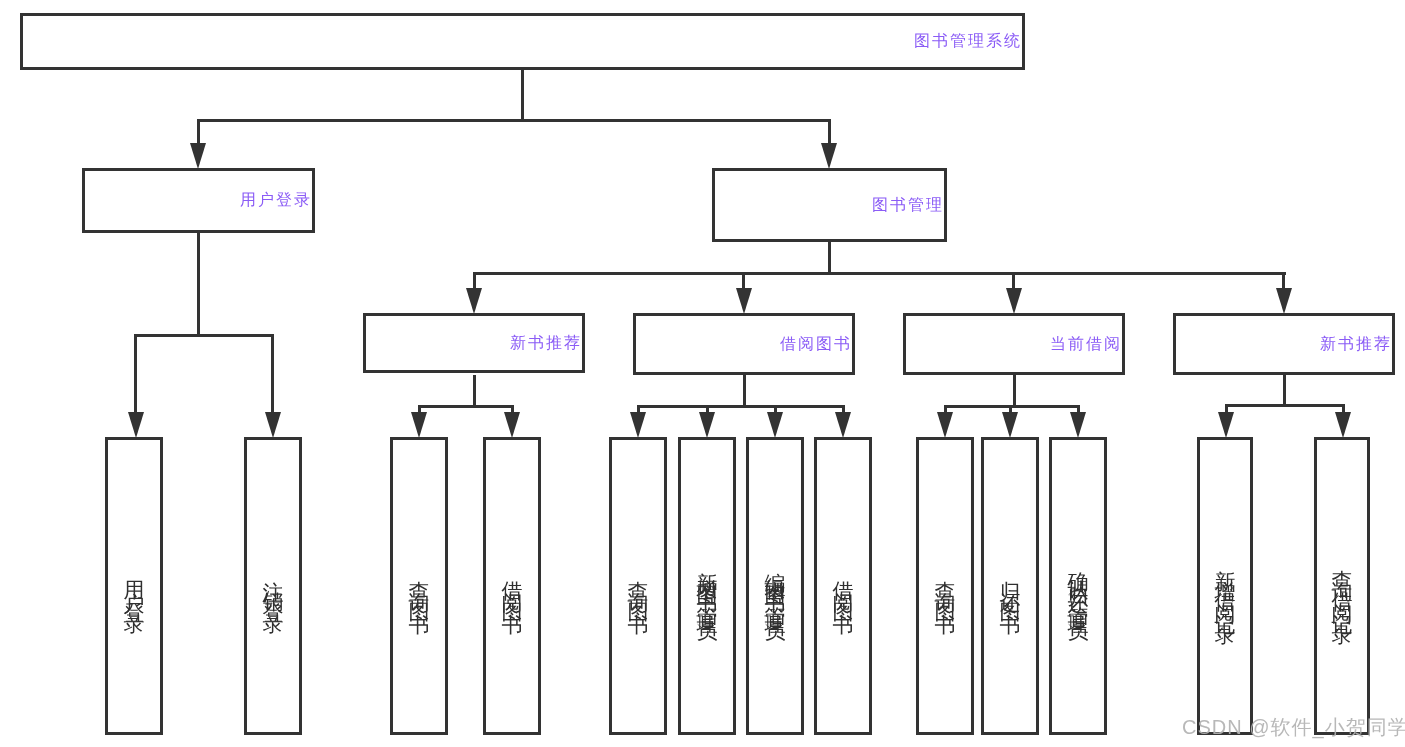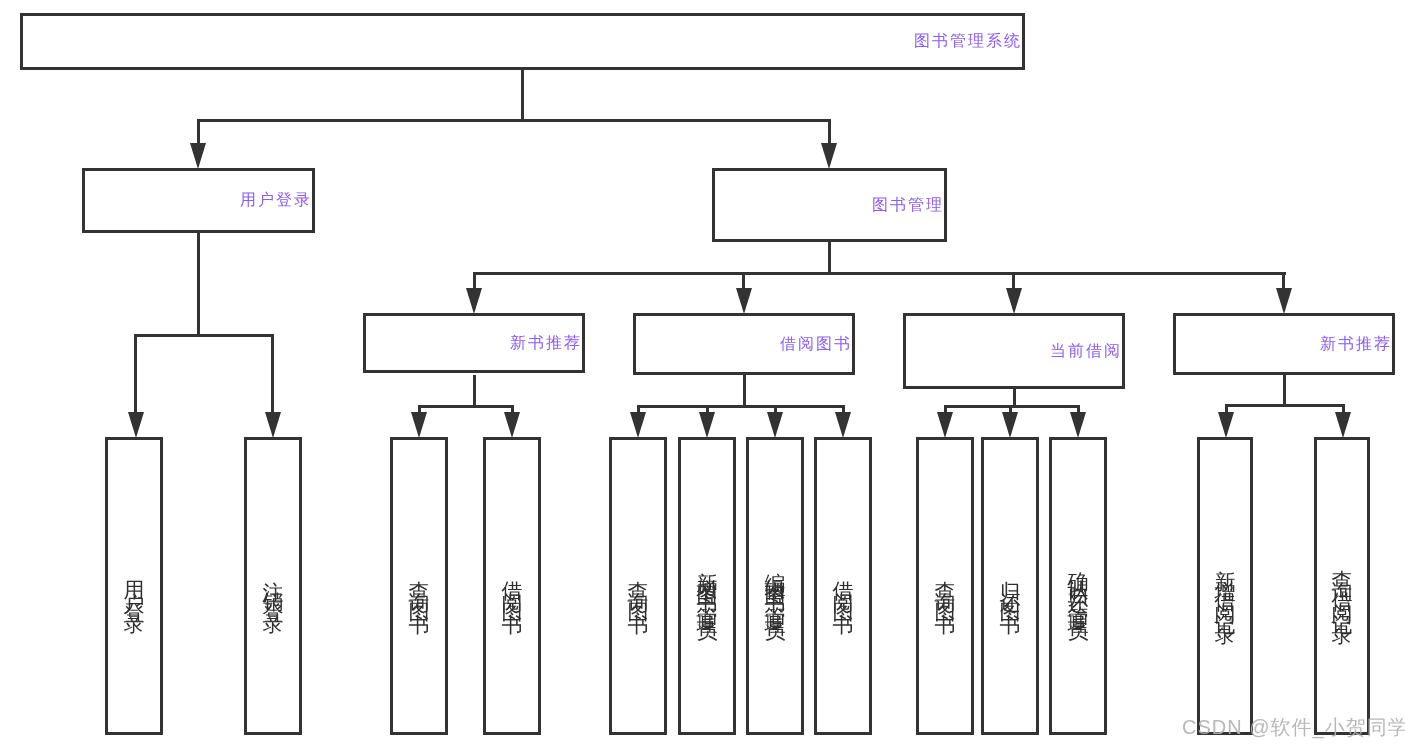--- a/index.html
+++ b/index.html
@@ -75,21 +75,21 @@
   <div class="arr" style="left:736px;top:288px;"></div>
   <div class="arr" style="left:1006px;top:288px;"></div>
   <div class="arr" style="left:1276px;top:288px;"></div>
 
   <div class="box" style="left:363px;top:313px;width:222px;height:60px;">
     <span>新书推荐</span>
   </div>
   <div class="box" style="left:633px;top:313px;width:222px;height:62px;">
     <span>借阅图书</span>
   </div>
-  <div class="box" style="left:903px;top:313px;width:222px;height:76px;padding-left:18px;">
+  <div class="box" style="left:903px;top:313px;width:222px;height:62px;padding-left:18px;">
     <span>当前借阅</span>
   </div>
   <div class="box" style="left:1173px;top:313px;width:222px;height:62px;">
     <span>新书推荐</span>
   </div>
 
   <div class="ln vl" style="left:197px;top:233px;height:104px;"></div>
   <div class="ln hl" style="left:134px;top:334px;width:140px;"></div>
   <div class="ln vl" style="left:134px;top:334px;height:78px;"></div>
   <div class="ln vl" style="left:271px;top:334px;height:78px;"></div>

